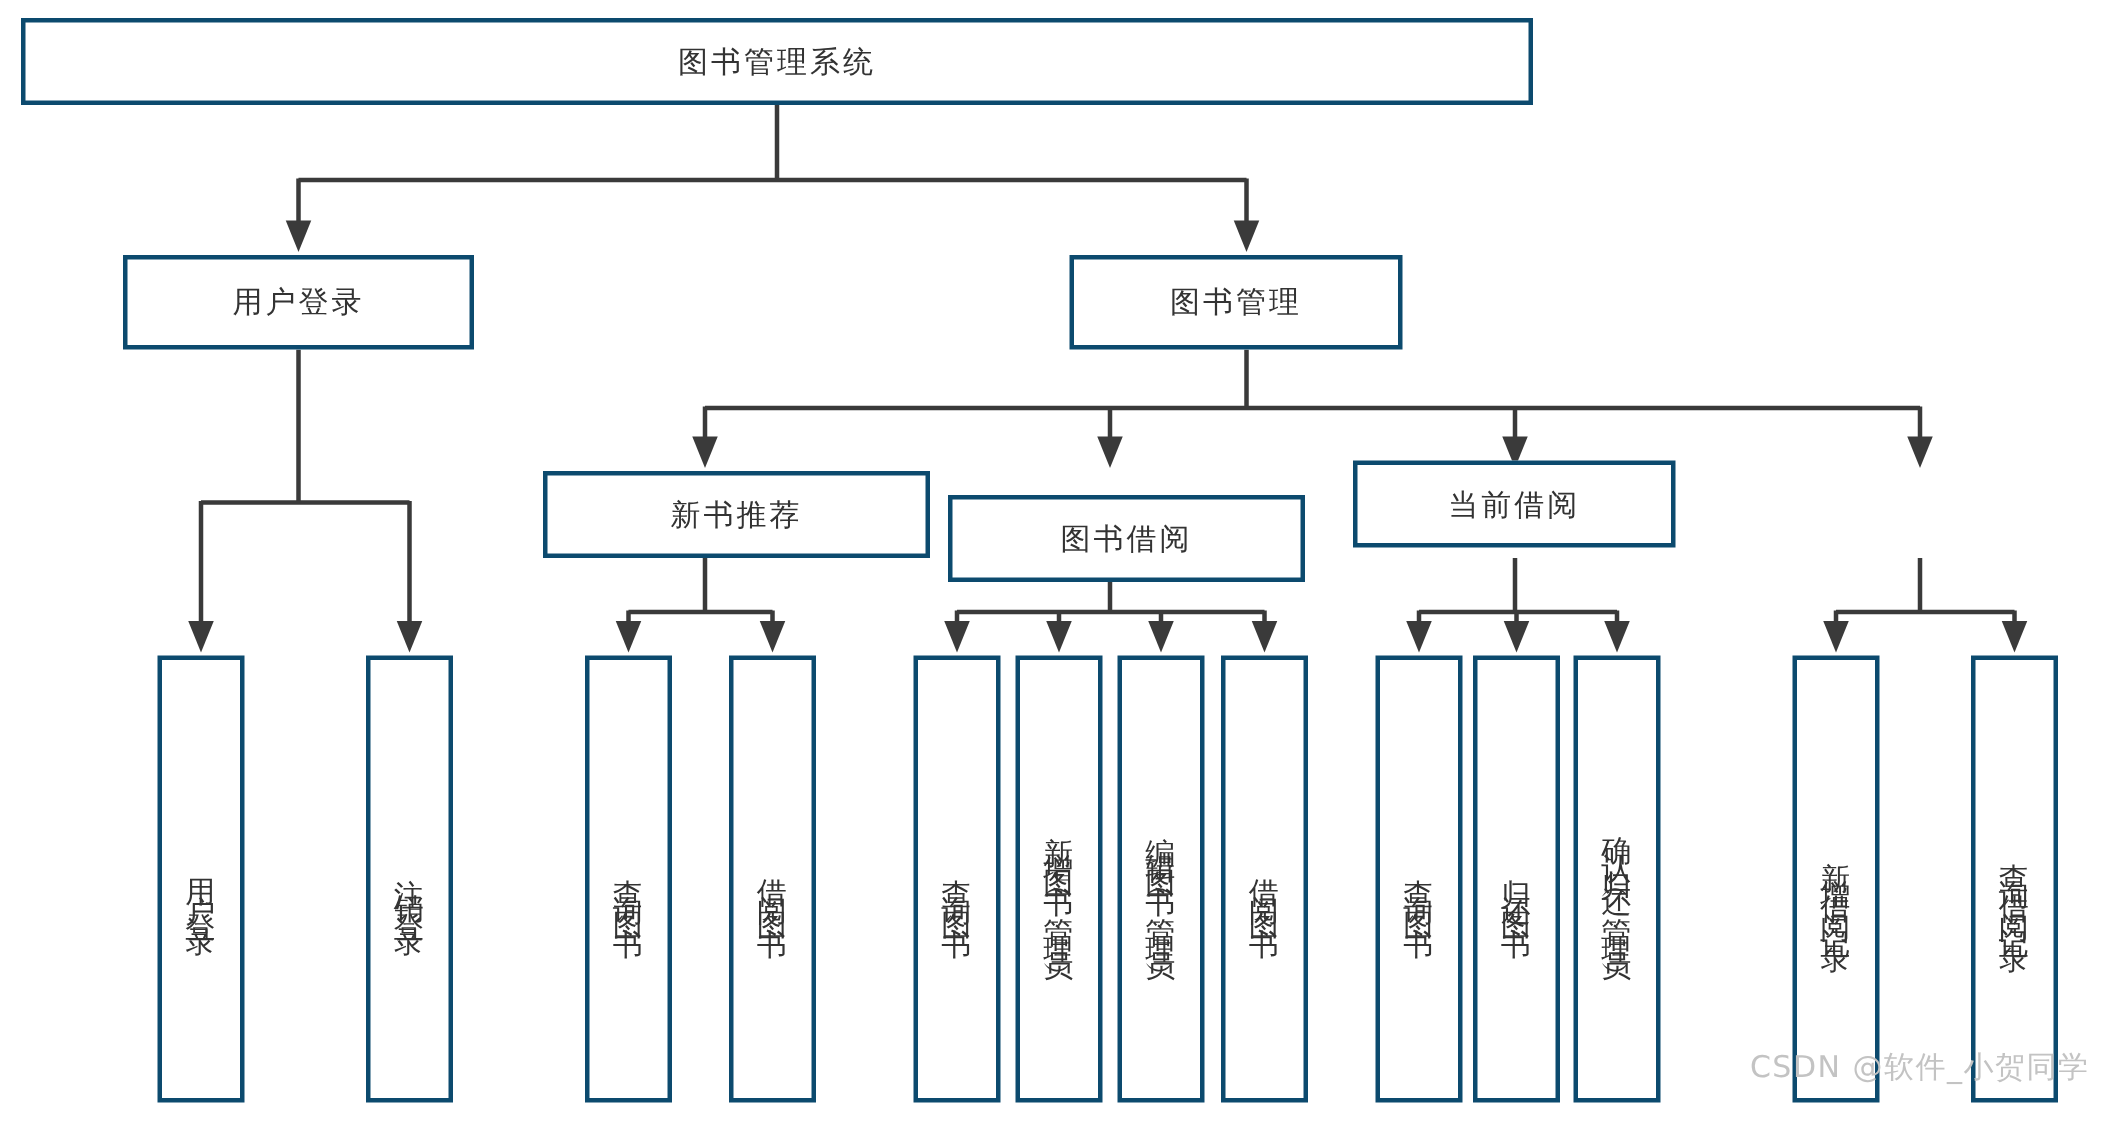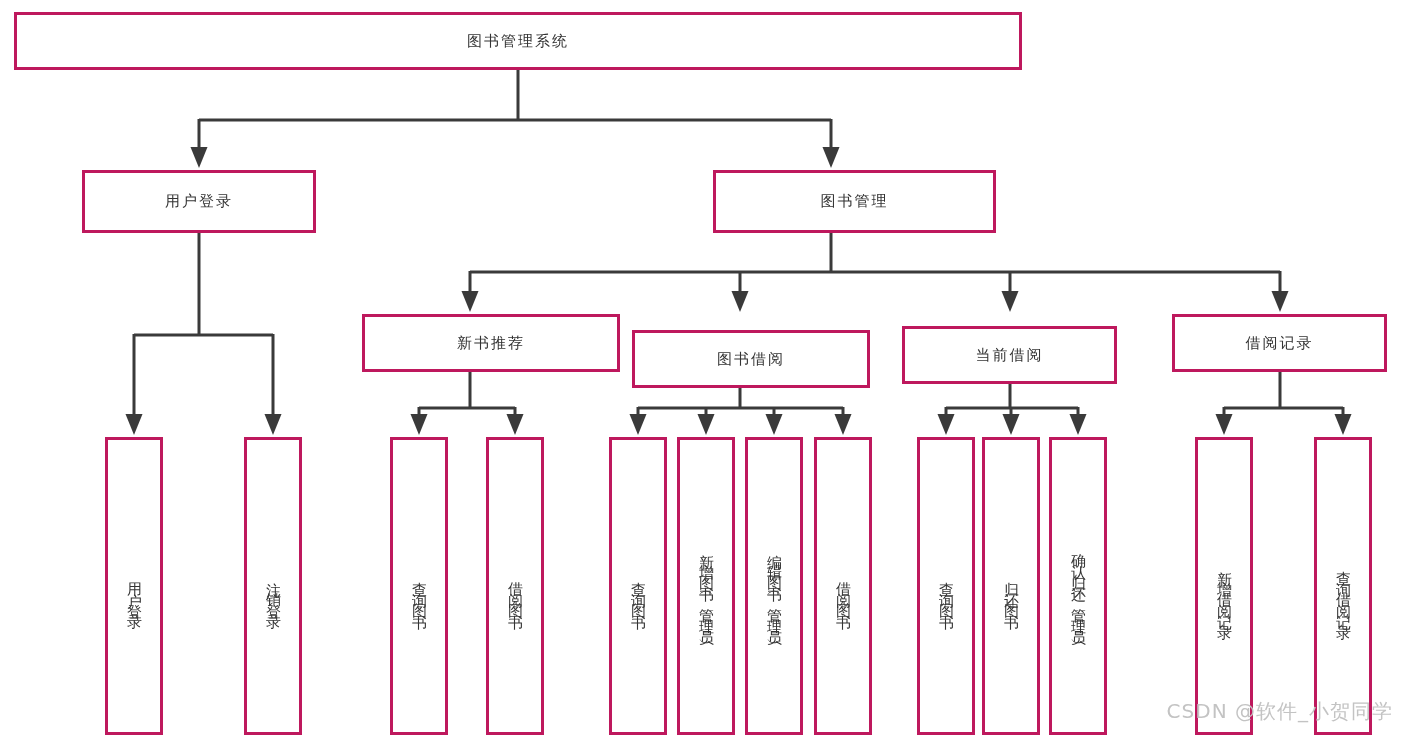--- a/index.html
+++ b/index.html
@@ -8,27 +8,27 @@
     width: 1405px;
     height: 747px;
     background: #ffffff;
     overflow: hidden;
     font-family: "DejaVu Sans", "Liberation Sans", sans-serif;
   }
   svg.wires { position: absolute; left: 0; top: 0; z-index: 1; }
   .node {
     position: absolute;
     box-sizing: border-box;
-    border: 3px solid #be185d;
+    border: 3px solid #0c4a6e;
     background: #ffffff;
     display: flex;
     align-items: center;
     justify-content: center;
     color: #333333;
-    font-size: 15px;
+    font-size: 20px;
     z-index: 2;
   }
   .node-h .lbl { letter-spacing: 2px; white-space: nowrap; }
   .node-v .lbl {
     writing-mode: vertical-rl;
     text-orientation: mixed;
     letter-spacing: 11px;
     line-height: 1;
     margin-bottom: -11px;
     white-space: nowrap;
@@ -89,35 +89,32 @@
     </g>
   </svg>
 
   <div class="node node-h" style="left:14px; top:12px; width:1008px; height:58px;">
     <span class="lbl">图书管理系统</span>
   </div>
 
   <div class="node node-h" style="left:82px; top:170px; width:234px; height:63px;">
     <span class="lbl">用户登录</span>
   </div>
-  <div class="node node-h" style="left:713px; top:170px; width:283px; height:63px;align-items:center;">
+  <div class="node node-h" style="left:713px; top:170px; width:222px; height:63px;align-items:center;">
     <span class="lbl">图书管理</span>
   </div>
 
   <div class="node node-h" style="left:362px; top:314px; width:258px; height:58px;">
     <span class="lbl">新书推荐</span>
   </div>
   <div class="node node-h" style="left:632px; top:330px; width:238px; height:58px;">
     <span class="lbl">图书借阅</span>
   </div>
-  <div class="node node-h" style="left:902px; top:326px; width:215px; height:58px;">
+  <div class="node node-h" style="left:902px; top:307px; width:215px; height:58px;">
     <span class="lbl">当前借阅</span>
-  </div>
-  <div class="node node-h" style="left:1172px; top:314px; width:215px; height:58px;">
-    <span class="lbl">借阅记录</span>
   </div>
 
   <div class="node node-v" style="left:105px; top:437px; width:58px; height:298px;">
     <span class="lbl">用户登录</span>
   </div>
   <div class="node node-v" style="left:244px; top:437px; width:58px; height:298px;">
     <span class="lbl">注销登录</span>
   </div>
 
   <div class="node node-v" style="left:390px; top:437px; width:58px; height:298px;">

